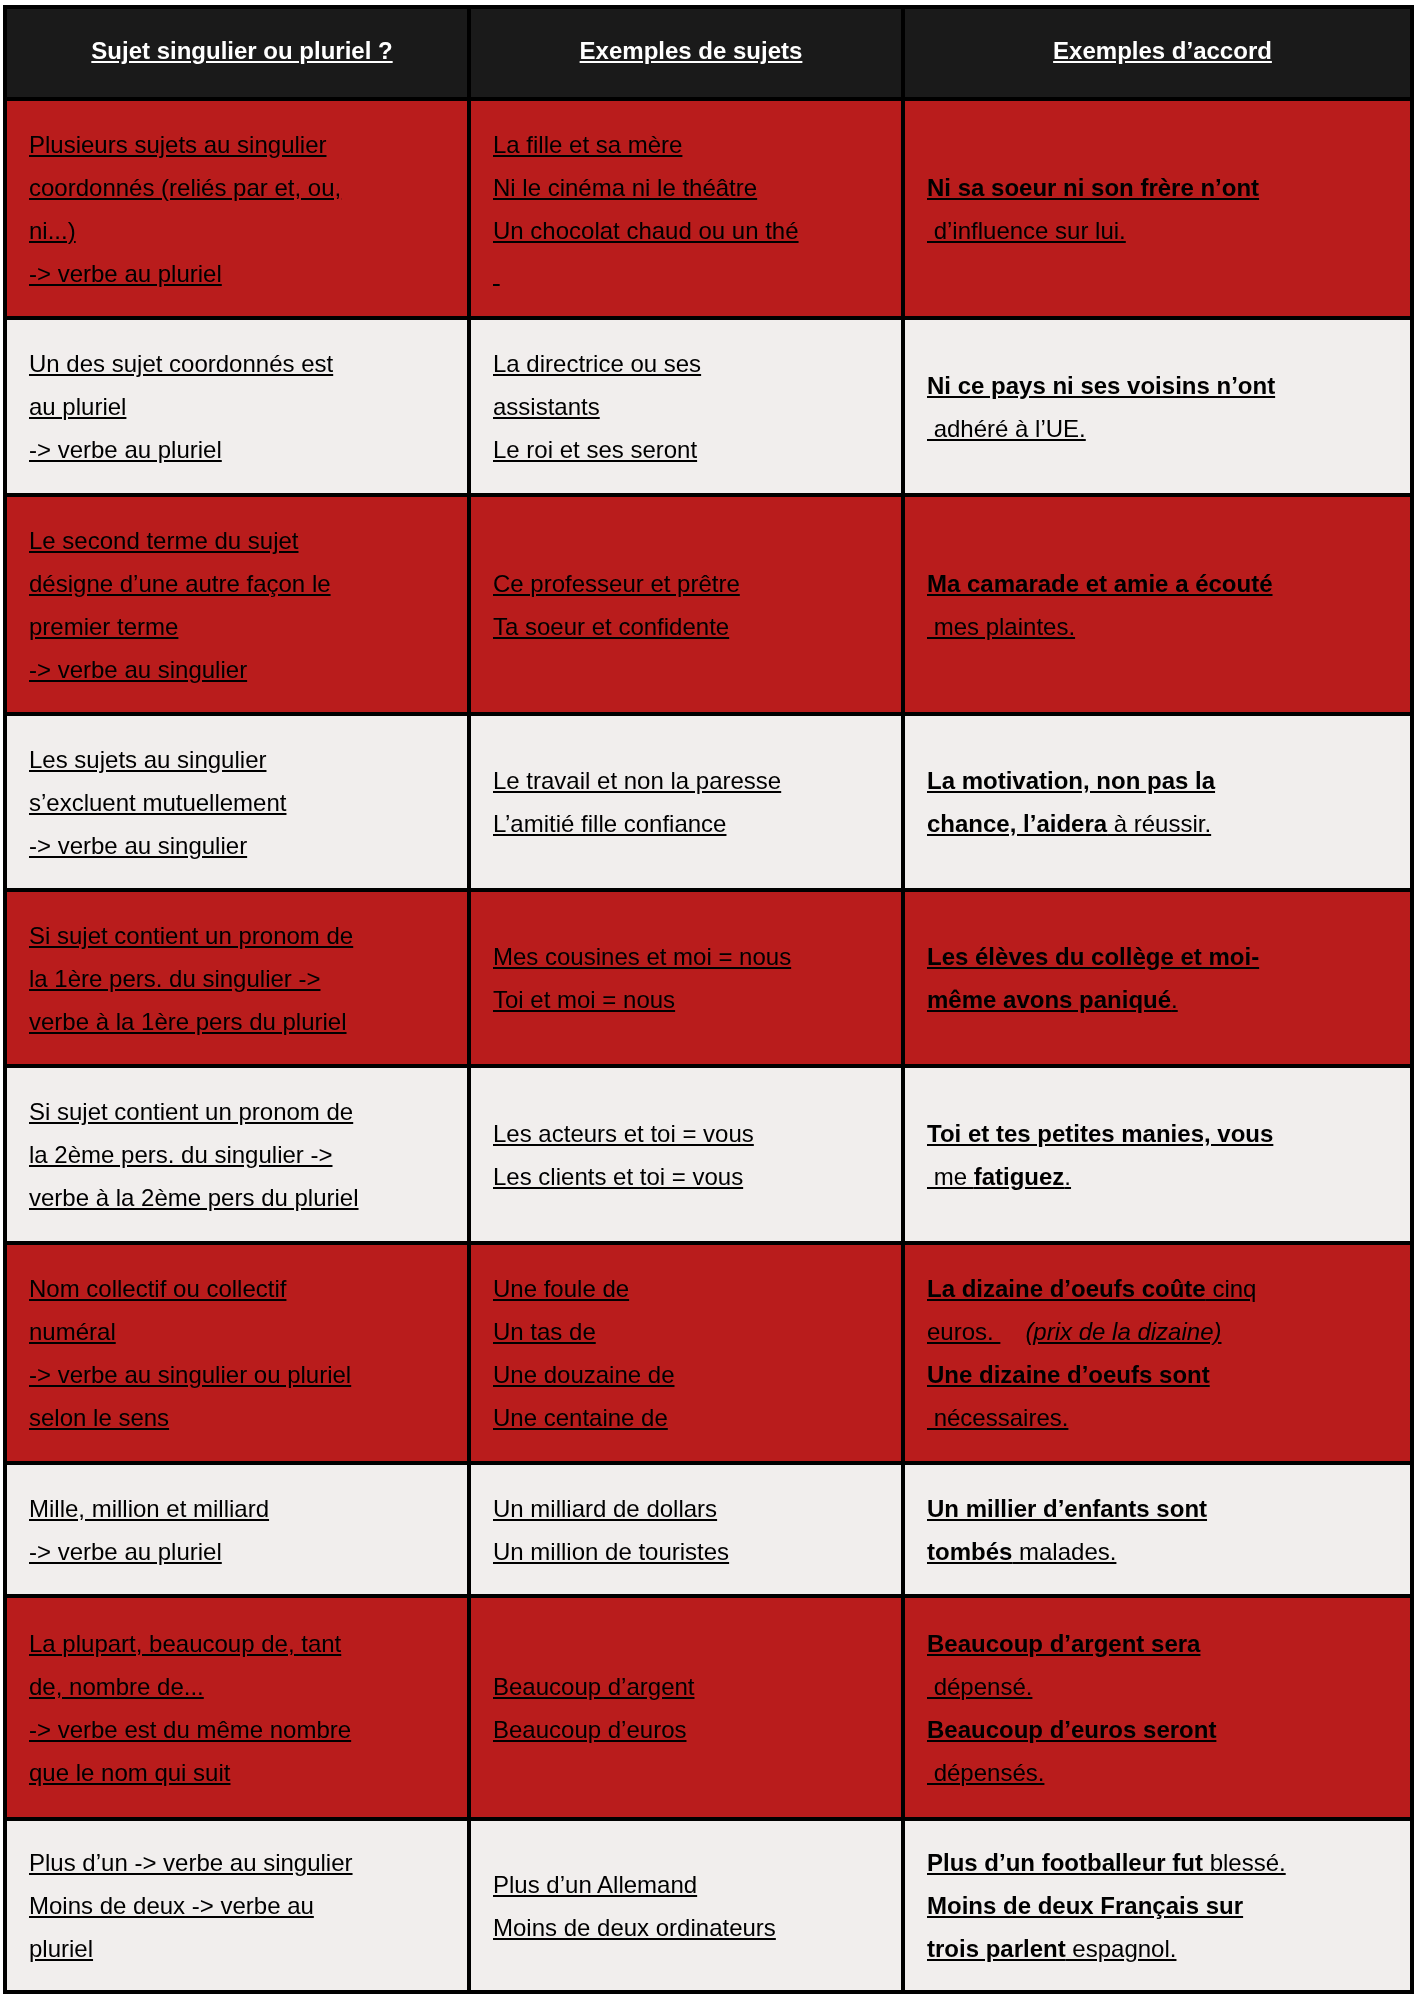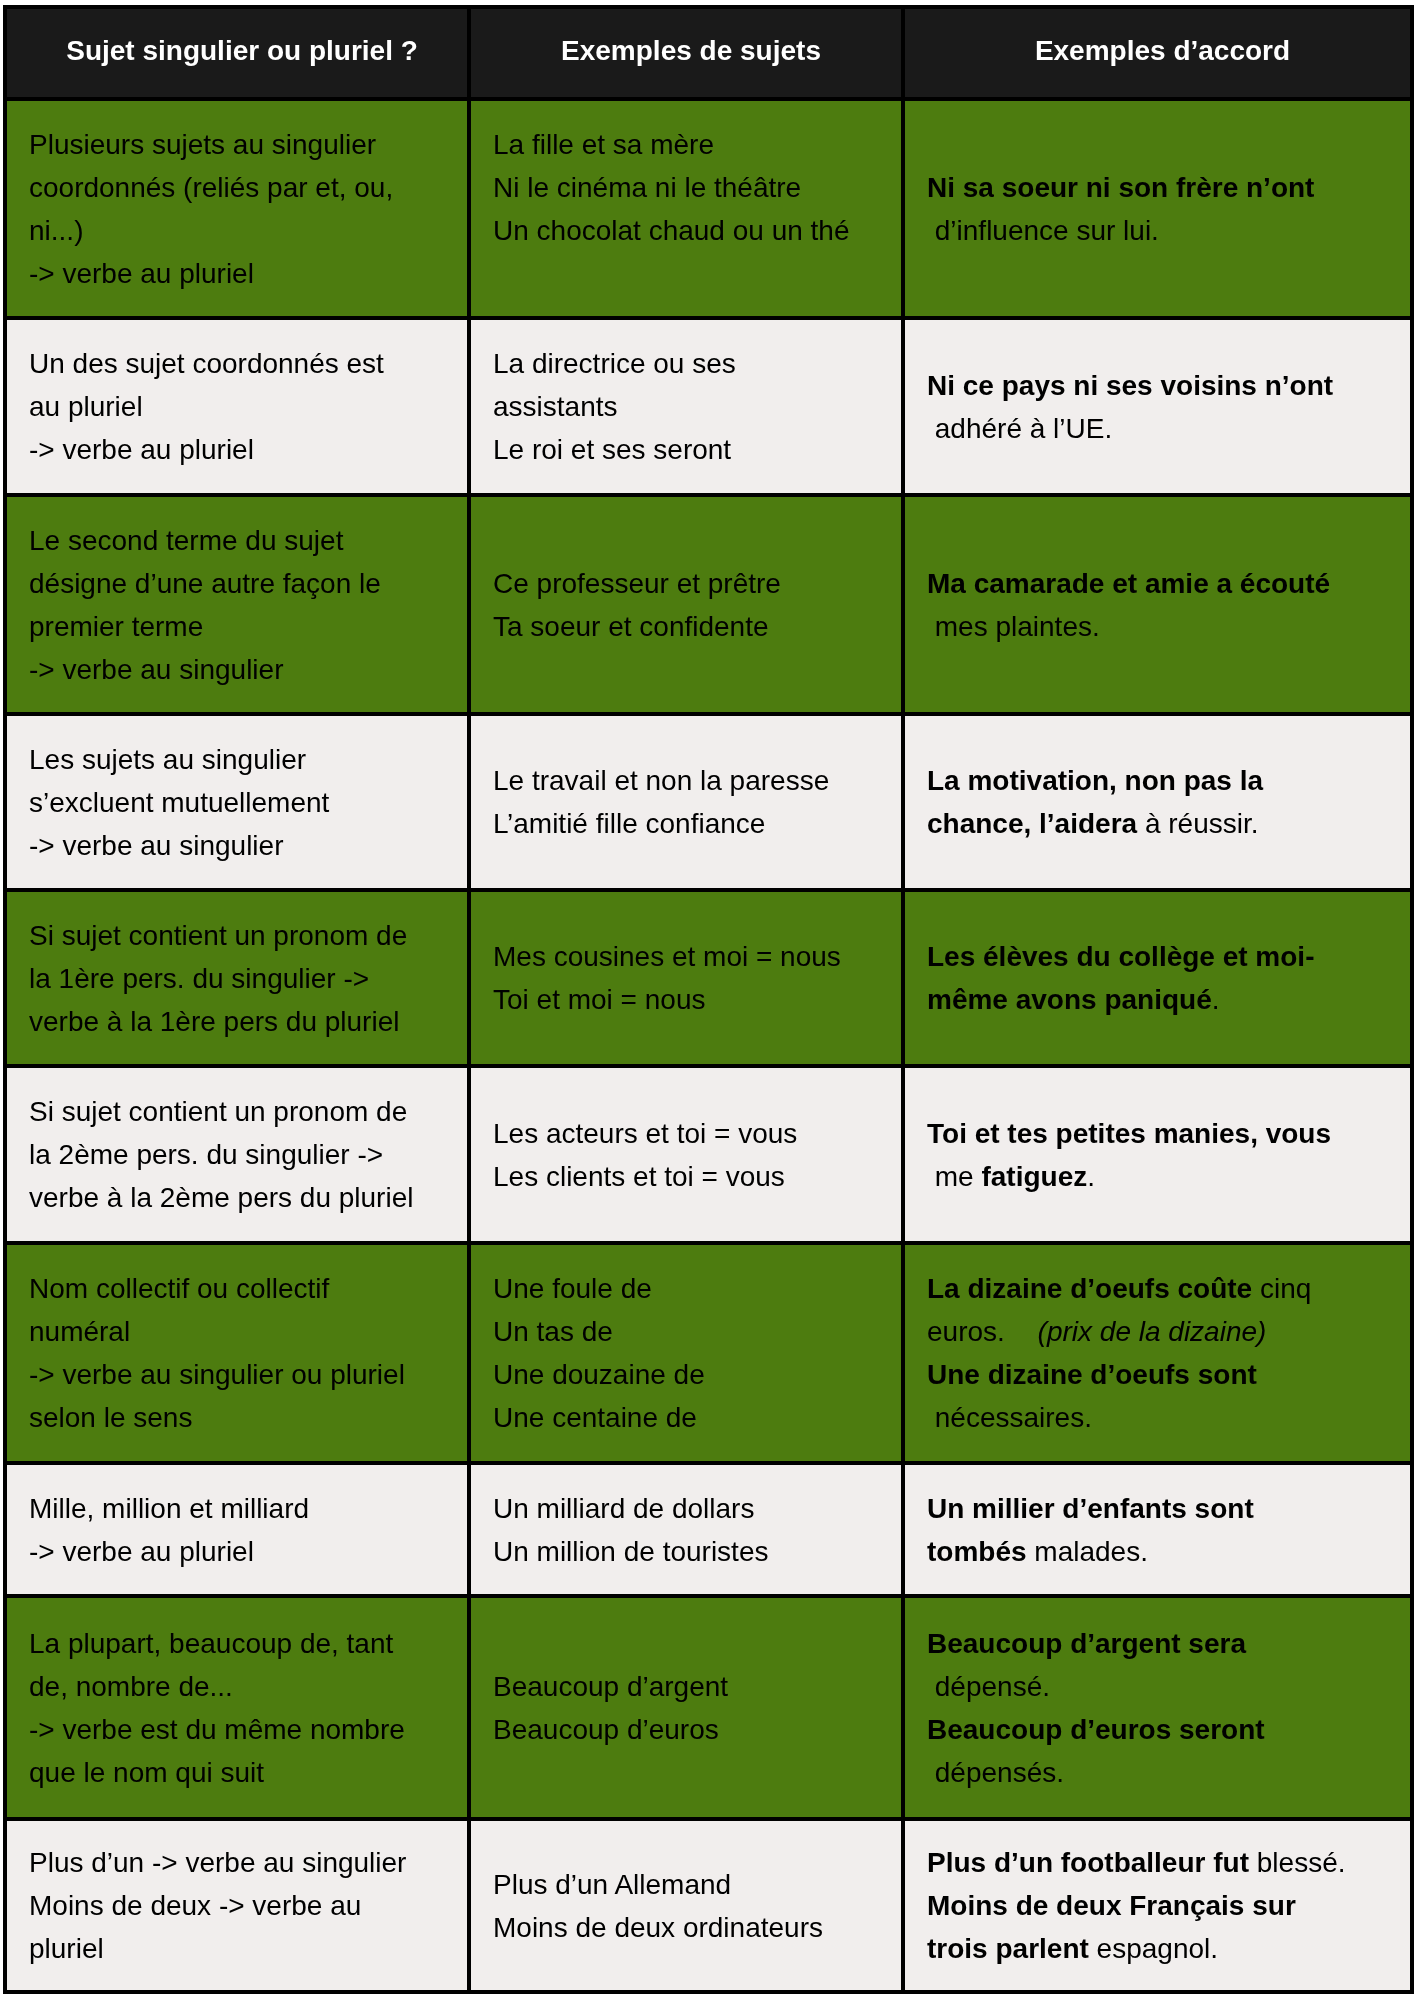--- a/index.html
+++ b/index.html
@@ -8,32 +8,33 @@
     #grammar-table {
       position: absolute; left: 3px; top: 5px; width: 1411px;
       border-collapse: collapse; table-layout: fixed;
       border: 4px solid #000;
     }
     #grammar-table col.c1 { width: 464px; }
     #grammar-table col.c2 { width: 434px; }
     #grammar-table col.c3 { width: 509px; }
     #grammar-table th, #grammar-table td {
       border: 4px solid #000;
-      font-size: 28px; line-height: 43px;
+      font-size: 24px; line-height: 43px;
       vertical-align: middle; text-align: left;
       padding: 0 12px 0 22px;
       box-sizing: border-box;
+      text-decoration: underline;
     }
     #grammar-table th {
       background: #1a1a1a; color: #ffffff; font-weight: bold;
       text-align: center; vertical-align: top; padding-top: 20px;
       height: 92px;
     }
     #grammar-table tr.even td { background: #f1eeed; }
-    #grammar-table tr.odd td { background: #4d7c0f; }
+    #grammar-table tr.odd td { background: #b91c1c; }
     .line { display: block; white-space: nowrap; }
     .b { font-weight: bold; }
     .i { font-style: italic; }
   </style>
 </head>
 <body>
 
 <table id="grammar-table">
   <colgroup>
       <col class="c1">

